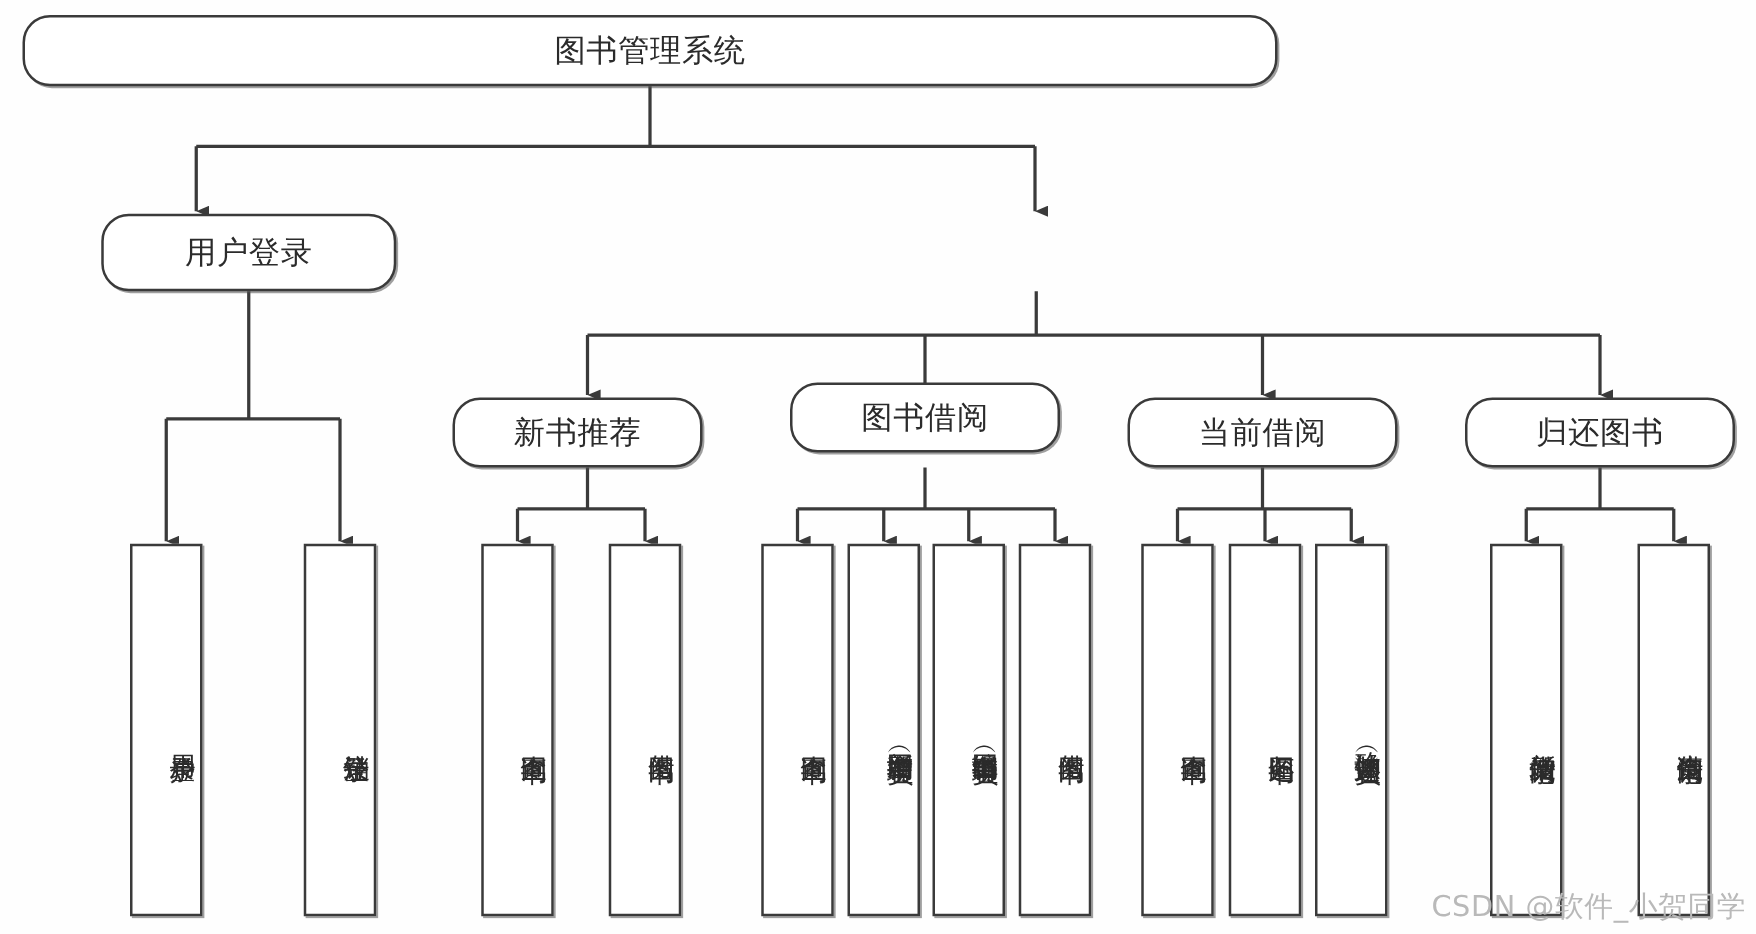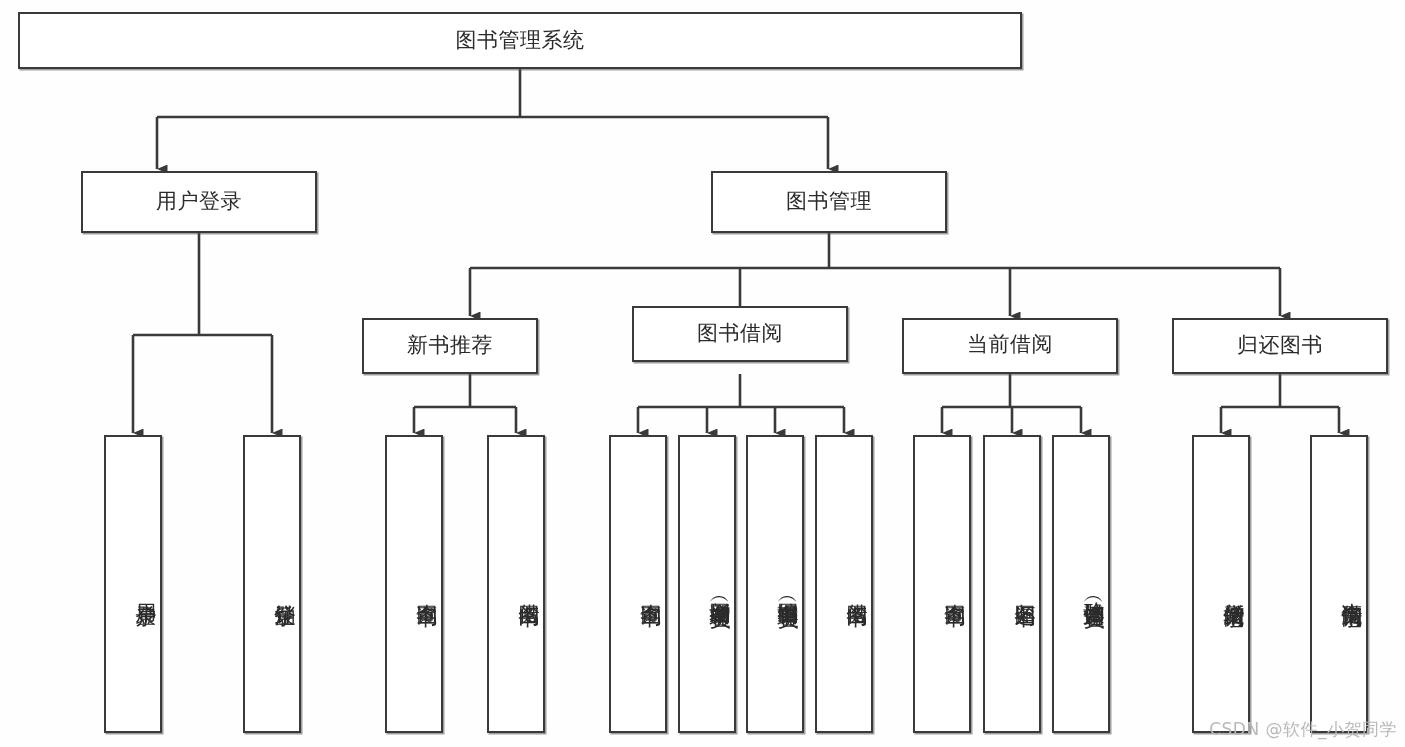--- a/index.html
+++ b/index.html
@@ -29,44 +29,45 @@
     box-sizing: border-box;
     background: #ffffff;
     border: 2px solid #3a3a3a;
     box-shadow: 1.5px 1.5px 0 0 rgba(80,80,80,0.55);
     display: flex;
     align-items: center;
     justify-content: center;
     color: #2b2b2b;
   }
   .node.horiz {
-    font-size: 21px;
+    font-size: 25px;
     letter-spacing: 0.5px;
     line-height: 1.1;
+    border-radius: 22px;
   }
   .node.vert {
     writing-mode: vertical-rl;
     text-orientation: upright;
     font-size: 21px;
     letter-spacing: 1px;
     align-items: flex-start;
     justify-content: center;
     padding-top: 10px;
   }
   .node.vert .vtext {
     writing-mode: vertical-rl;
     text-orientation: upright;
     display: block;
     white-space: nowrap;
   }
   #watermark {
     position: absolute;
     right: 8px;
     bottom: 6px;
-    font-size: 17px;
+    font-size: 23px;
     color: #b9b9b9;
     letter-spacing: 0.5px;
     white-space: nowrap;
     pointer-events: none;
   }
 </style>
 </head>
 <body>
 
 <div id="canvas">
@@ -117,25 +118,24 @@
       <path d="M 1280 374 L 1280 407"></path>
       <path d="M 1221 407 L 1339 407"></path>
       <path d="M 1221 407 L 1221 433" marker-end="url(#arrowhead)"></path>
       <path d="M 1339 407 L 1339 433" marker-end="url(#arrowhead)"></path>
     </g>
   </svg>
 
   <div class="node horiz" style="left: 18px; top: 12px; width: 1004px; height: 57px;">图书管理系统</div>
 
   <div class="node horiz" style="left: 81px; top: 171px; width: 236px; height: 62px;">用户登录</div>
-  <div class="node horiz" style="left: 711px; top: 171px; width: 236px; height: 62px;">图书管理</div>
 
-  <div class="node horiz" style="left: 362px; top: 318px; width: 176px; height: 56px;">新书推荐</div>
+  <div class="node horiz" style="left: 362px; top: 318px; width: 200px; height: 56px;">新书推荐</div>
   <div class="node horiz" style="left: 632px; top: 306px; width: 216px; height: 56px;">图书借阅</div>
-  <div class="node horiz" style="left: 902px; top: 318px; width: 216px; height: 56px; font-family: Liberation Mono, monospace;">当前借阅</div>
+  <div class="node horiz" style="left: 902px; top: 318px; width: 216px; height: 56px;">当前借阅</div>
   <div class="node horiz" style="left: 1172px; top: 318px; width: 216px; height: 56px;">归还图书</div>
 
   <div class="node vert" style="left: 104px; top: 435px; width: 58px; height: 298px;">
     <span class="vtext">用户登录</span>
   </div>
   <div class="node vert" style="left: 243px; top: 435px; width: 58px; height: 298px;">
     <span class="vtext">注销登录</span>
   </div>
   <div class="node vert" style="left: 385px; top: 435px; width: 58px; height: 298px;">
     <span class="vtext">查询图书</span>

